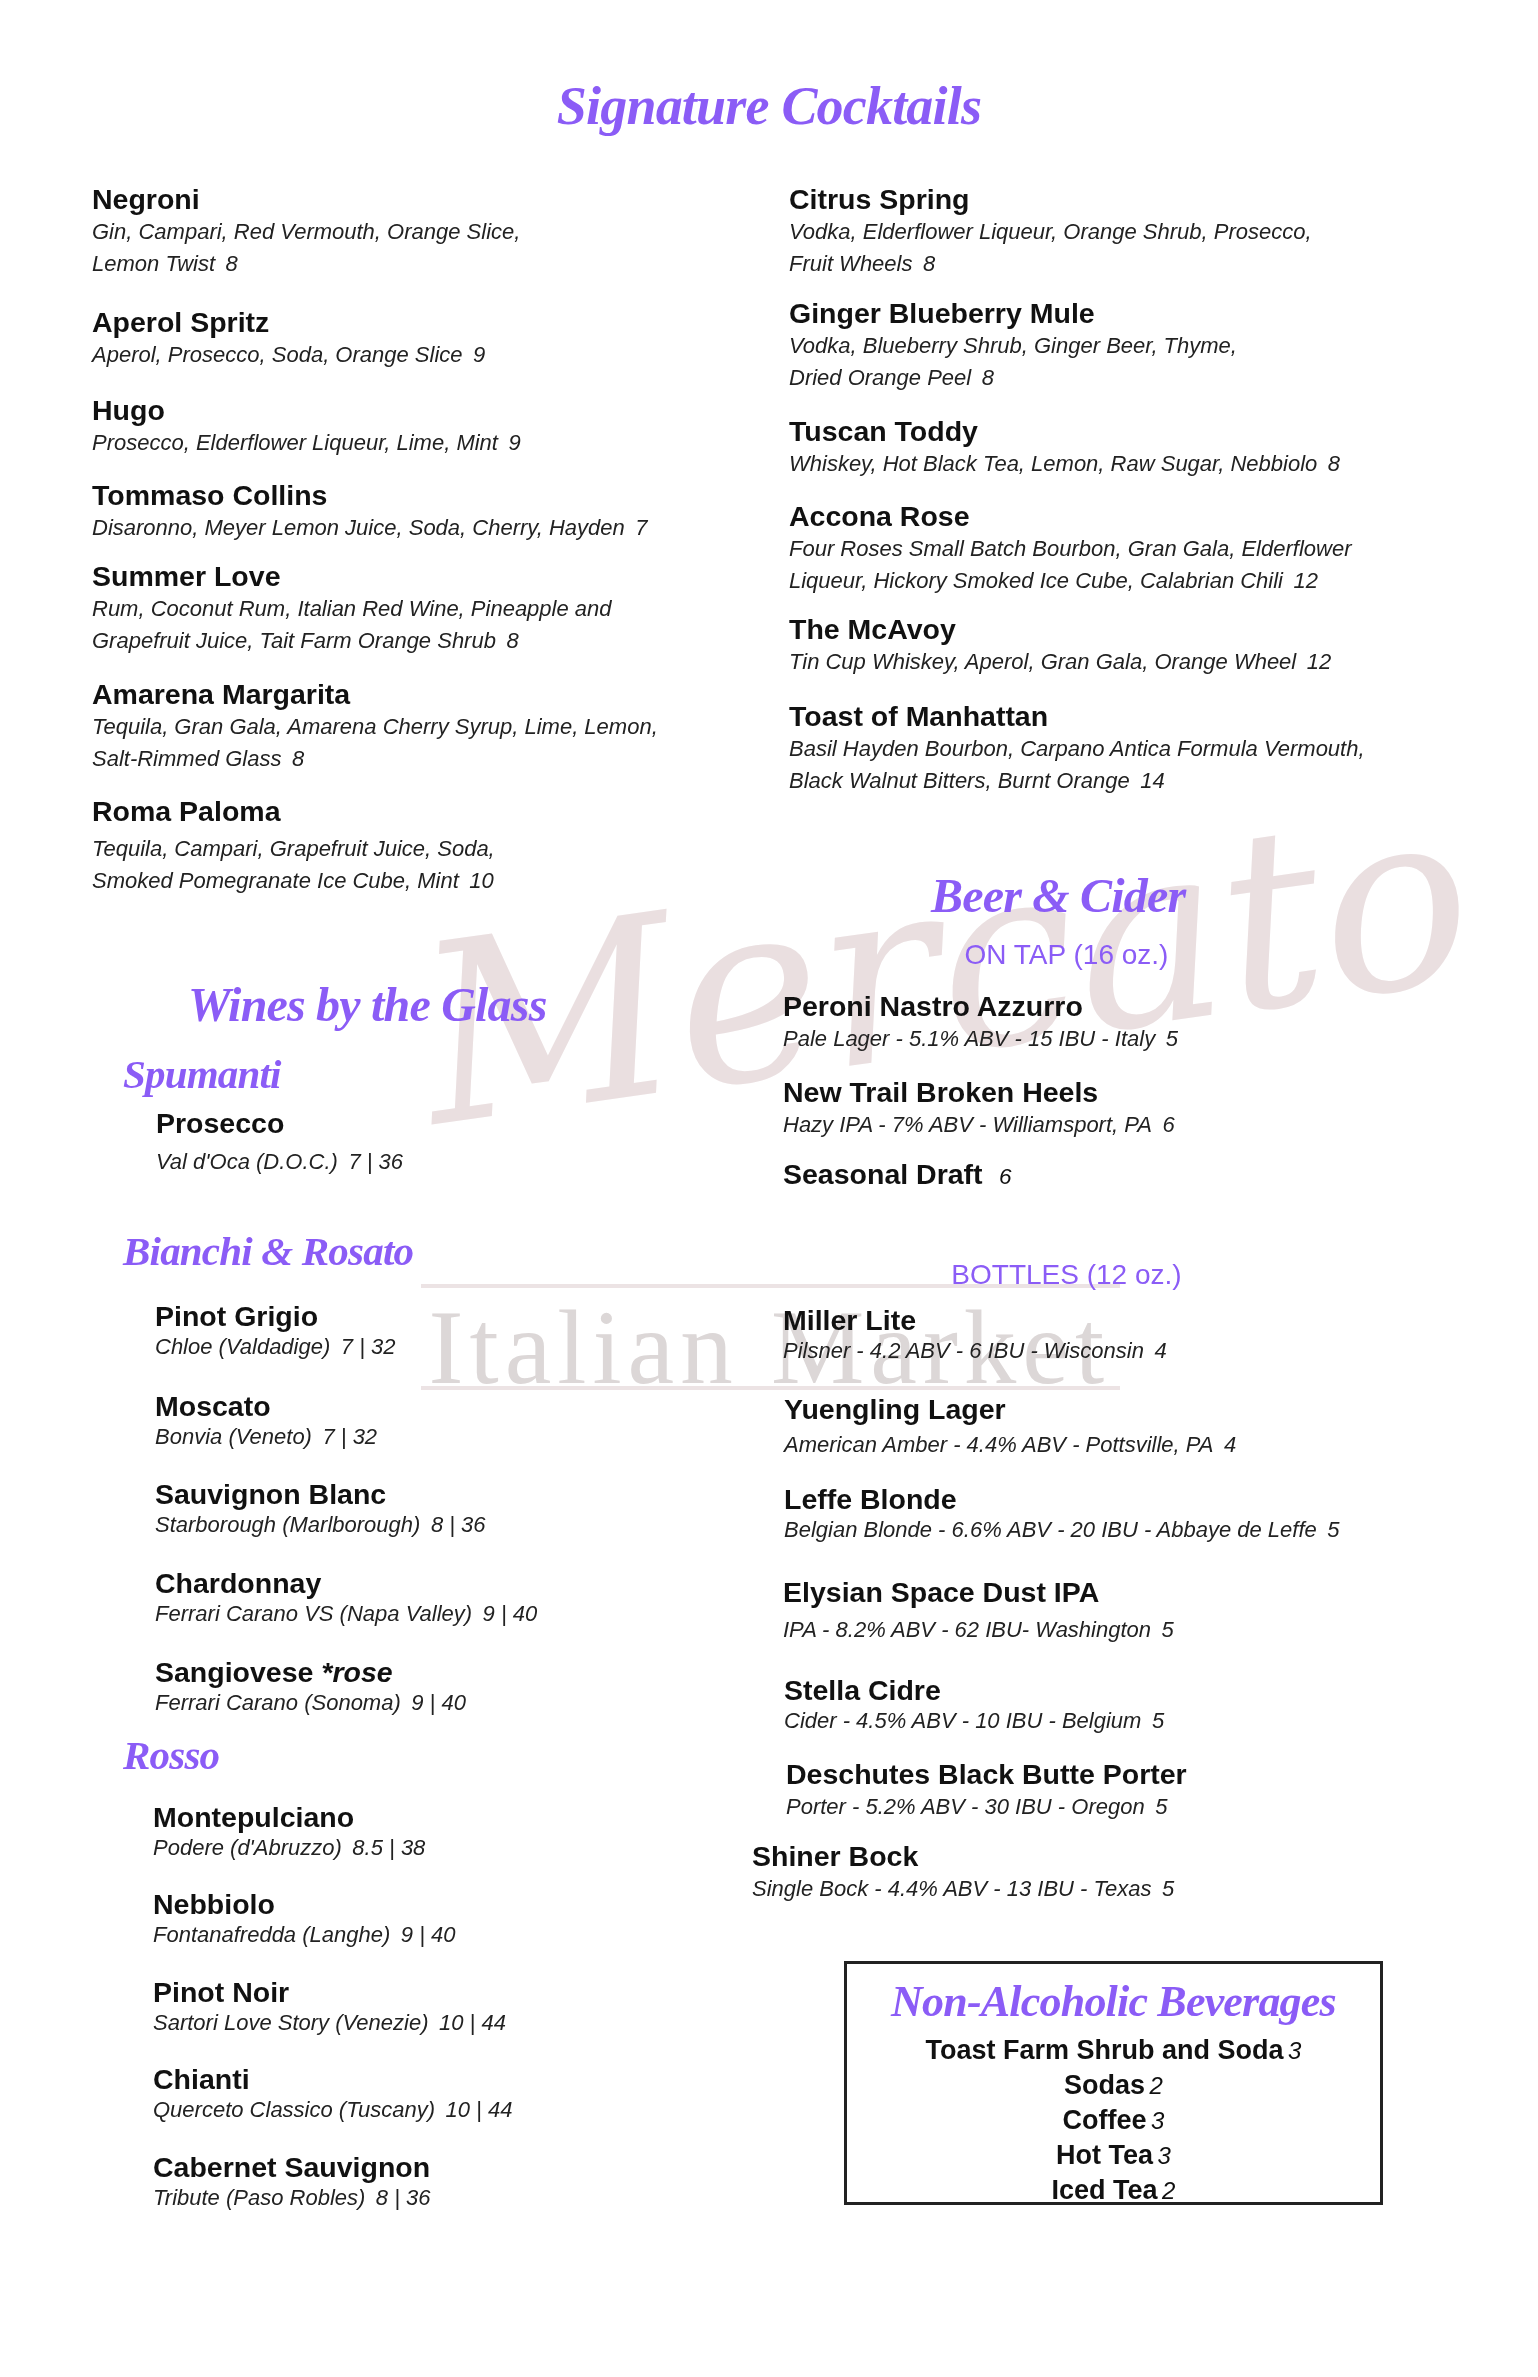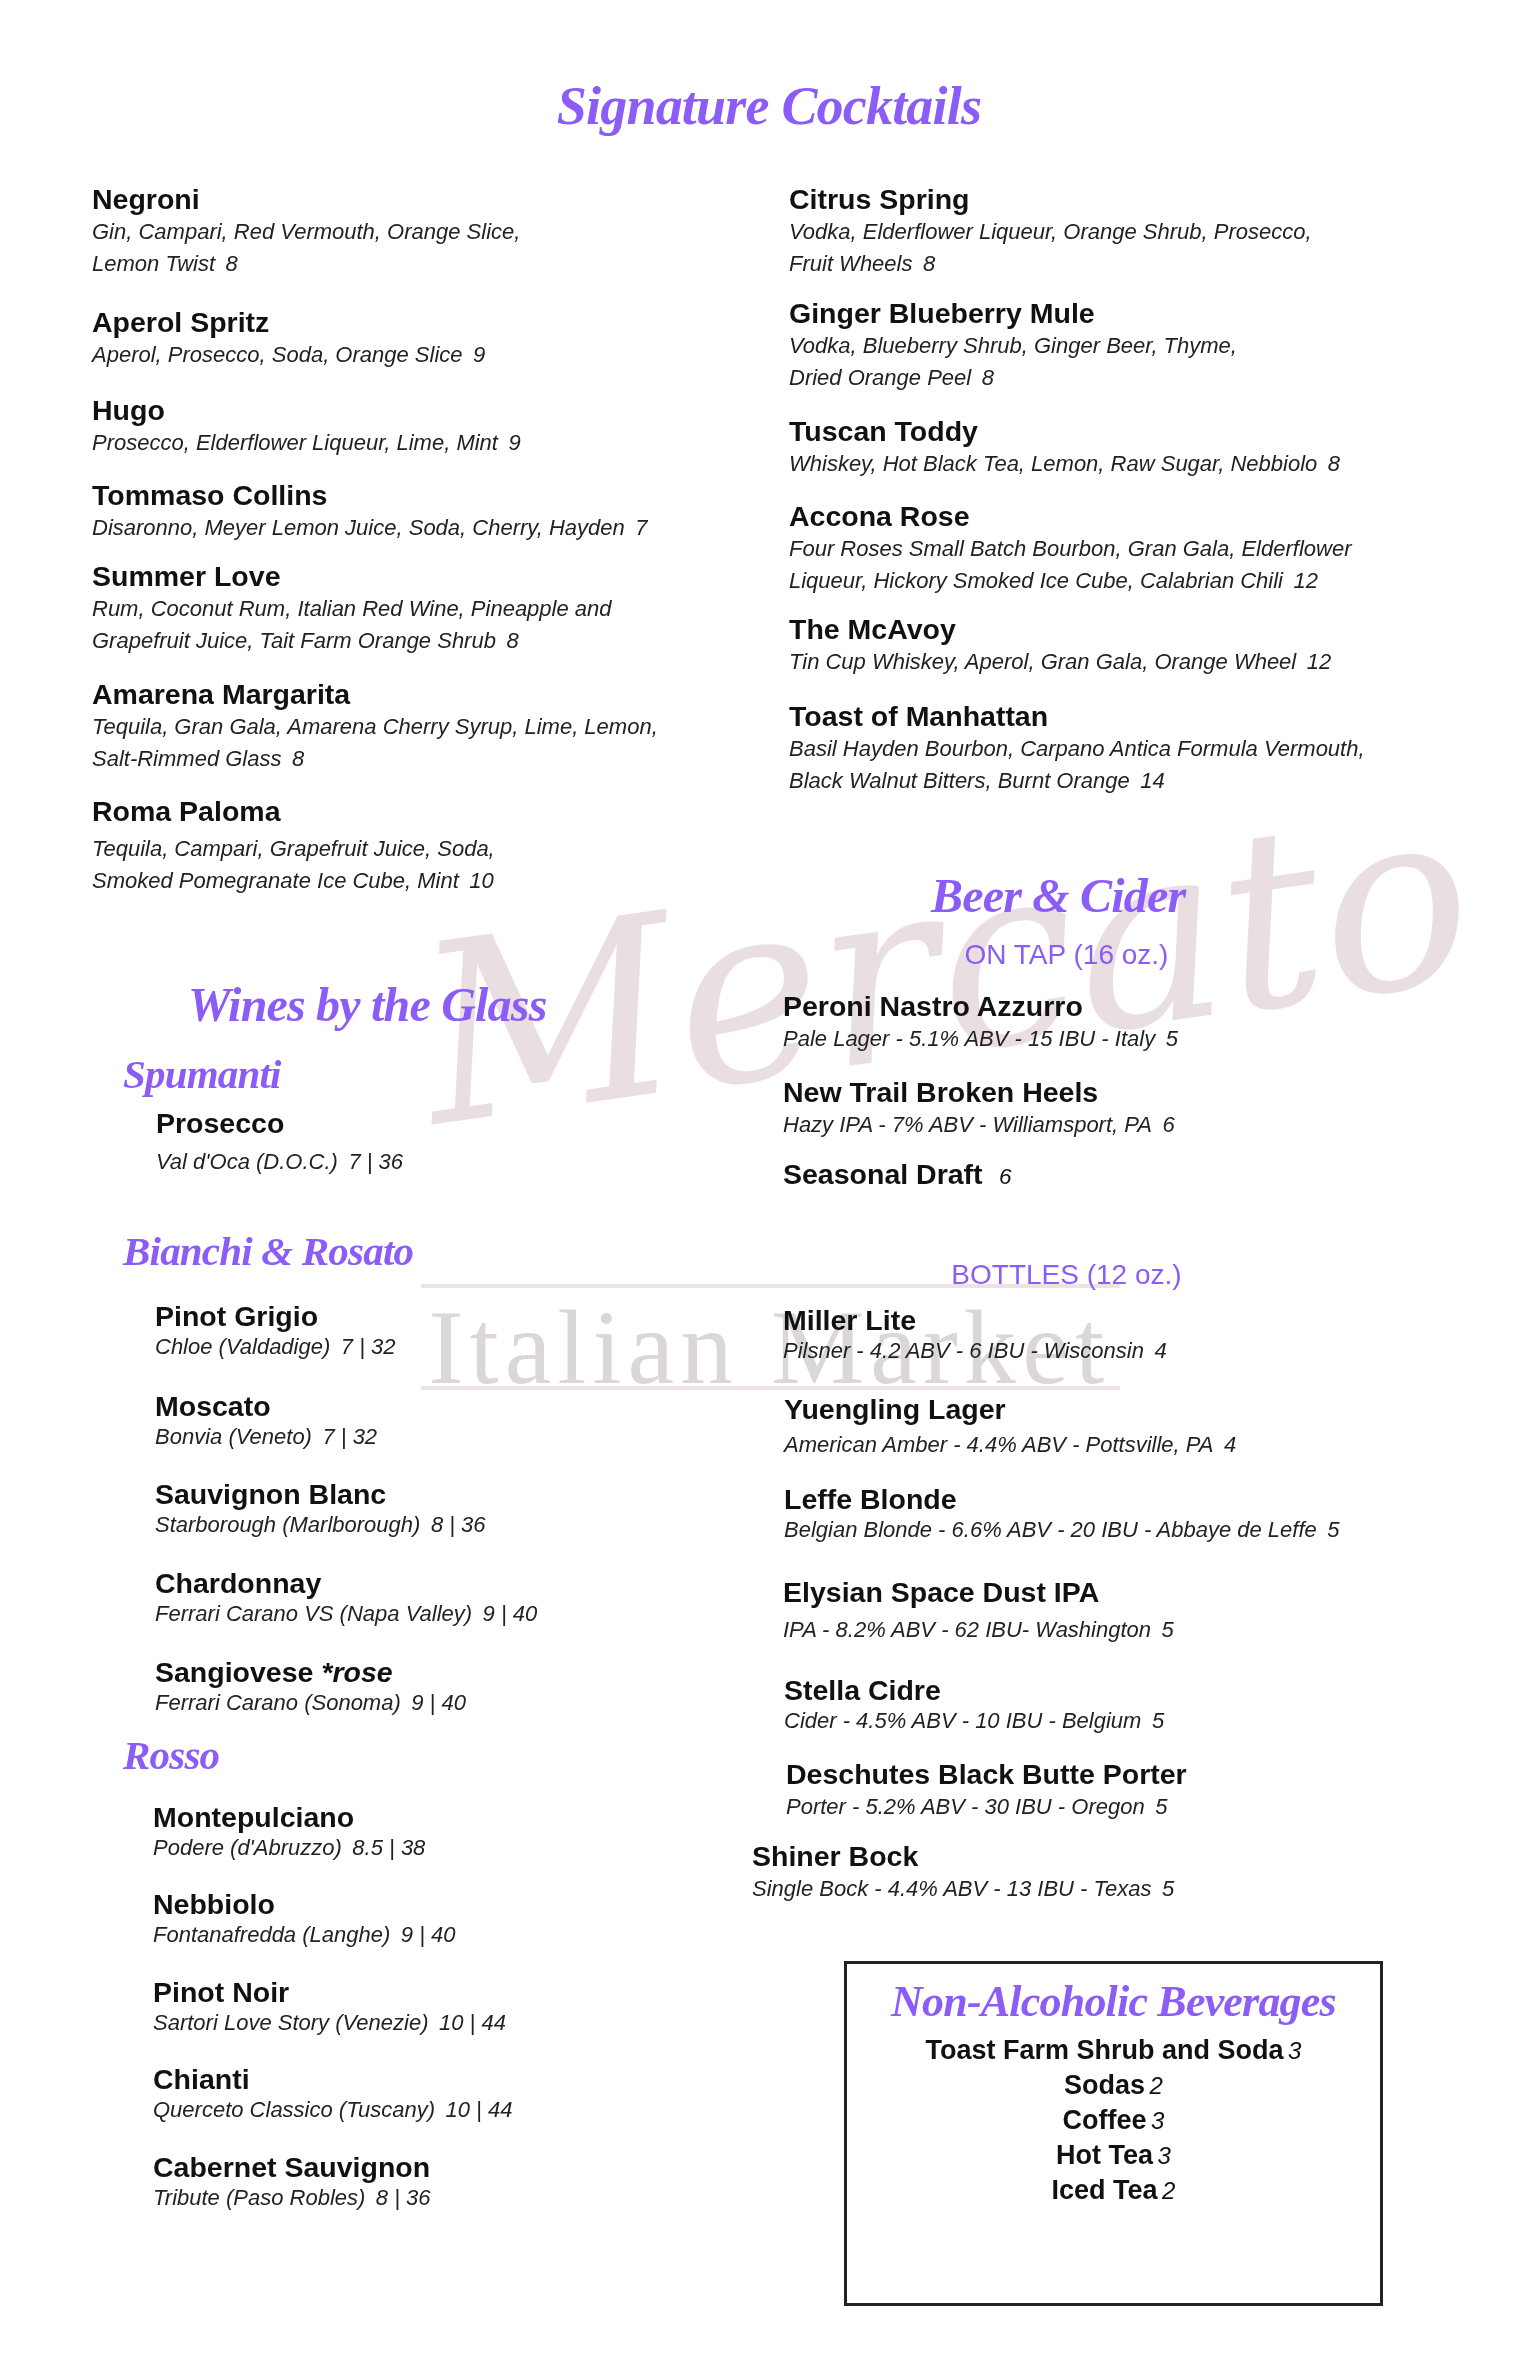--- a/index.html
+++ b/index.html
@@ -9,21 +9,21 @@
   .name { font-family:"Liberation Sans", sans-serif; font-weight:bold; font-size:28.5px; line-height:33px; color:#111; white-space:nowrap; }
   .desc { font-family:"Liberation Sans", sans-serif; font-style:italic; font-size:22px; line-height:32px; color:#222; white-space:pre-line; }
   .item { position:absolute; }
   .price { margin-left:10.5px; }
   .subhead { font-family:"Liberation Sans", sans-serif; font-size:28px; color:#8b5cf6; text-align:center; }
   
   .wm { position:absolute; pointer-events:none; }
   .wm-script { font-family:"DejaVu Serif", serif; font-style:italic; color:#eadfe0; font-size:270px; line-height:1; }
   .wm-line { position:absolute; height:3.8px; background:#ece3e4; }
   .wm-serif { font-family:"Liberation Serif", serif; color:#dcd7d7; font-size:105px; line-height:1; letter-spacing:6px; }
-  .na-box { position:absolute; left:844px; top:1961px; width:539px; height:345px; border:3px solid #222; box-sizing:border-box; }
+  .na-box { position:absolute; left:844px; top:1961px; width:539px; height:244px; border:3px solid #222; box-sizing:border-box; }
   .na-item { font-family:"Liberation Sans", sans-serif; font-weight:bold; font-size:27px; line-height:35px; text-align:center; color:#111; }
   .na-price { font-weight:normal; font-style:italic; font-size:24px; margin-left:4.5px; }
 </style>
 </head>
 <body>
 
 <div class="wm" style="left:406px; top:886px; width:751px; height:526px;">
   <div class="wm-script abs" style="left:0px; top:30px; font-size:248px; transform:rotate(-8deg); transform-origin:left top; white-space:nowrap;">Mercato Mio</div>
   <div class="wm-line" style="left:15px; top:398px; width:699px;"></div>
   <div class="wm-serif abs" style="left:22.5px; top:409px; white-space:nowrap;">Italian Market</div>

